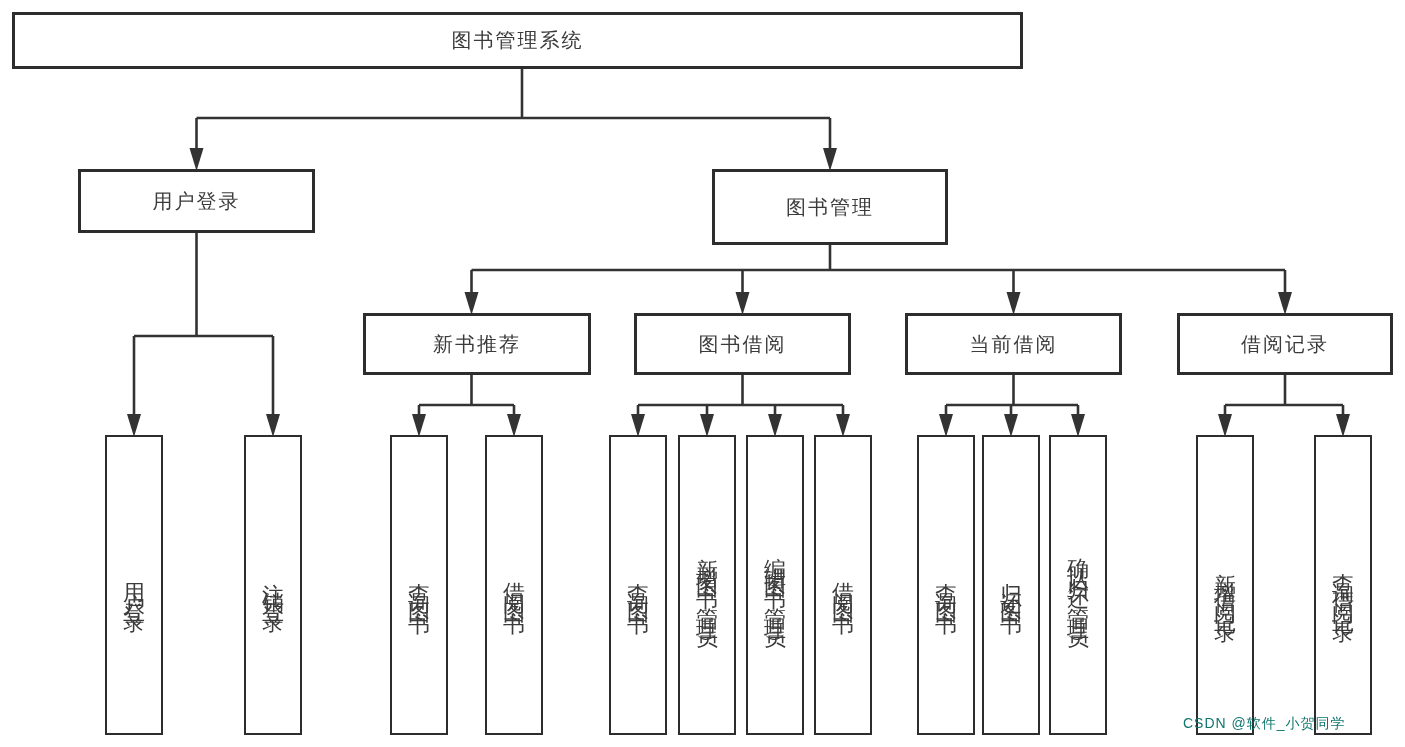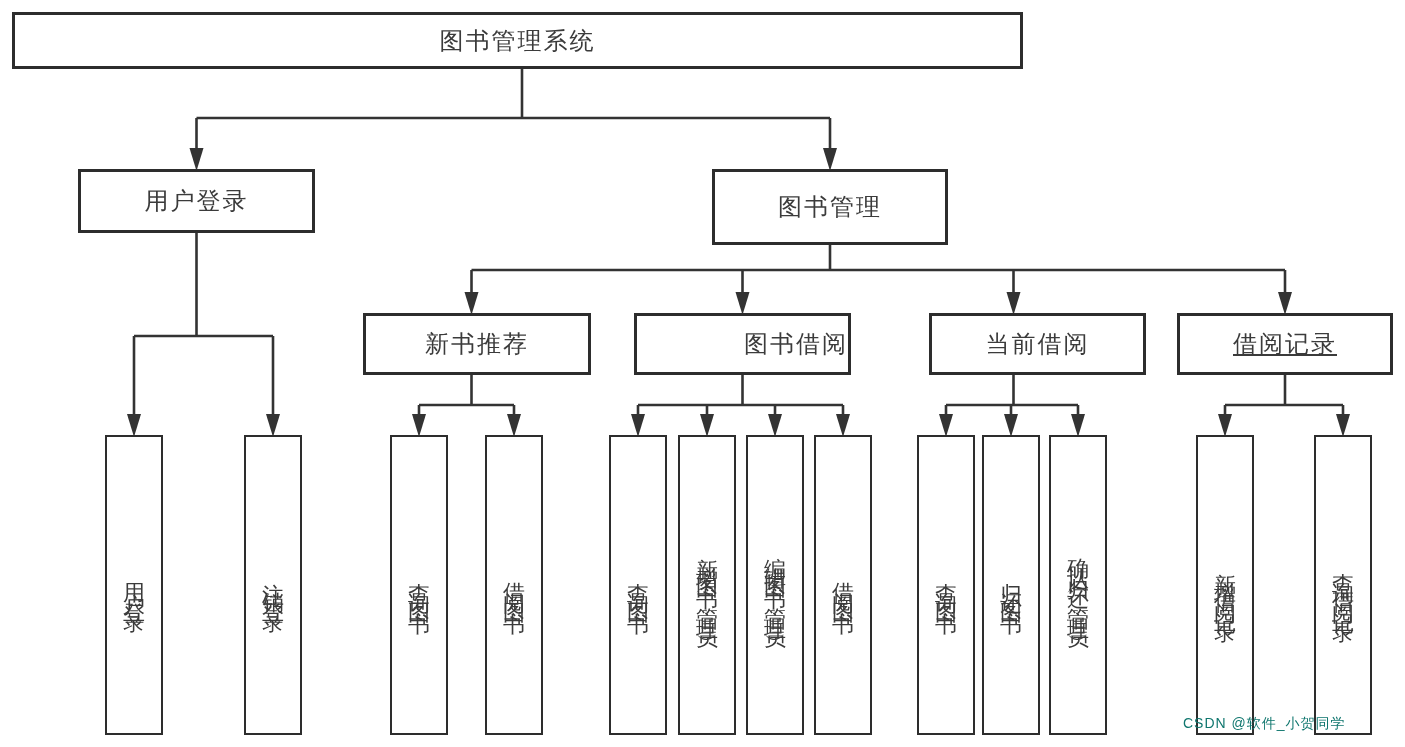--- a/index.html
+++ b/index.html
@@ -4,21 +4,21 @@
 <style>
   html,body{margin:0;padding:0;background:#ffffff;}
   #stage{
     position:relative;width:1405px;height:747px;background:#ffffff;
     font-family:"Liberation Sans","DejaVu Sans",sans-serif;overflow:hidden;
   }
   #wires{position:absolute;left:0;top:0;z-index:1;}
   .box{
     position:absolute;background:#ffffff;border:3px solid #2d2d2d;
     display:flex;align-items:center;justify-content:center;
-    color:#3b3b3b;font-size:24px;letter-spacing:2px;z-index:2;box-sizing:border-box;
+    color:#3b3b3b;font-size:20px;letter-spacing:2px;z-index:2;box-sizing:border-box;
   }
   .leaf{
     position:absolute;background:#ffffff;border:2.5px solid #2d2d2d;
     width:58px;height:300px;top:435px;display:flex;align-items:center;justify-content:center;
     color:#3b3b3b;z-index:2;box-sizing:border-box;
   }
   .leaf span{
     writing-mode:vertical-rl;text-orientation:mixed;
     font-size:22px;letter-spacing:10px;line-height:1.1;white-space:nowrap;
   }
@@ -105,27 +105,27 @@
   <div class="box" style="left:78px;top:169px;width:237px;height:64px;">
     <span>用户登录</span>
   </div>
   <div class="box" style="left:712px;top:169px;width:236px;height:76px;">
     <span>图书管理</span>
   </div>
 
   <div class="box" style="left:363px;top:313px;width:228px;height:62px;">
     <span>新书推荐</span>
   </div>
-  <div class="box" style="left:634px;top:313px;width:217px;height:62px;justify-content:flex-end;">
+  <div class="box" style="left:634px;top:313px;width:217px;height:62px;">
     <span>图书借阅</span>
   </div>
-  <div class="box" style="left:905px;top:313px;width:217px;height:62px;margin-left:24px;">
+  <div class="box" style="left:905px;top:313px;width:217px;height:62px;">
     <span>当前借阅</span>
   </div>
-  <div class="box" style="left:1177px;top:313px;width:216px;height:62px;text-decoration:underline;">
+  <div class="box" style="left:1177px;top:313px;width:216px;height:62px;">
     <span>借阅记录</span>
   </div>
 
   <div class="leaf" style="left:105px;">
     <span>用户登录</span>
   </div>
   <div class="leaf" style="left:244px;">
     <span>注销登录</span>
   </div>
 

